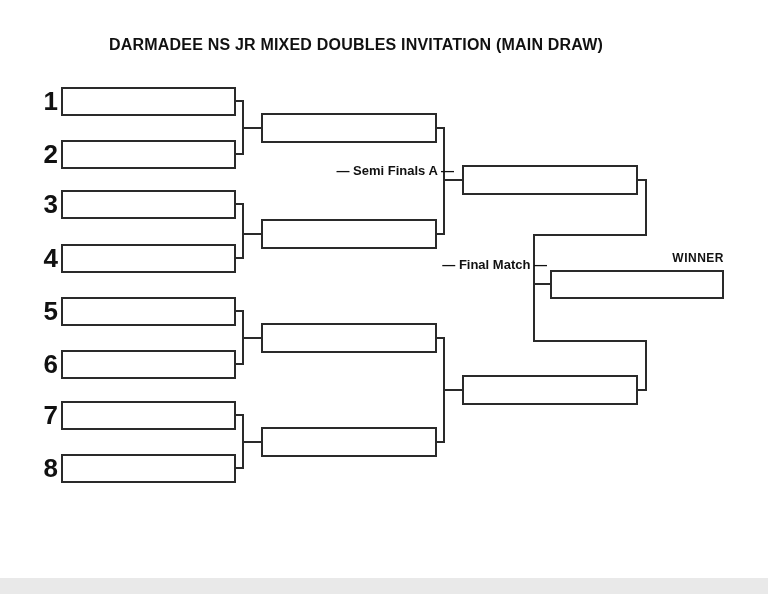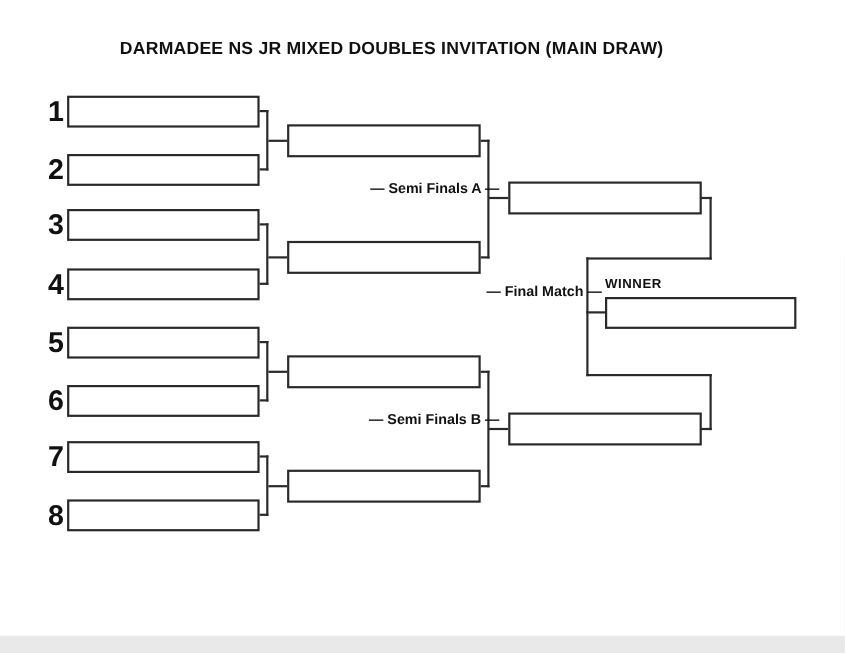--- a/index.html
+++ b/index.html
@@ -54,21 +54,21 @@
     position:absolute;
     width:146px;
     text-align:right;
     font-size:13px;font-weight:bold;line-height:14px;
     color:var(--text);
     white-space:nowrap;
   }
   .winner-lbl{
     position:absolute;
     left:550px;top:251px;width:174px;
-    text-align:left;
+    text-align:right;
     font-size:12px;font-weight:bold;line-height:14px;
     letter-spacing:0.5px;
     color:var(--text);
   }
 </style>
 </head>
 <body>
 
 <div class="page">
 
@@ -105,21 +105,20 @@
   <div class="box" style="left:261px;top:219px;width:176px;height:30px;"></div>
   <div class="box" style="left:261px;top:323px;width:176px;height:30px;"></div>
   <div class="box" style="left:261px;top:427px;width:176px;height:30px;"></div>
 
   <div class="bracket" style="left:437px;top:127px;width:8px;height:108px;"></div>
   <div class="hline" style="left:444px;top:179px;width:18px;height:2px;"></div>
   <div class="bracket" style="left:437px;top:337px;width:8px;height:106px;"></div>
   <div class="hline" style="left:444px;top:389px;width:18px;height:2px;"></div>
 
   <div class="lbl" style="left:308px;top:164px;">— Semi Finals A —</div>
-  <div class="lbl" style="left:308px;top:374px;">— Semi Finals B —</div>
 
   <div class="box" style="left:462px;top:165px;width:176px;height:30px;"></div>
   <div class="box" style="left:462px;top:375px;width:176px;height:30px;"></div>
 
   <div class="hline" style="left:637px;top:179px;width:10px;height:2px;"></div>
   <div class="vline" style="left:645px;top:179px;width:2px;height:57px;"></div>
   <div class="hline" style="left:533px;top:234px;width:114px;height:2px;"></div>
   <div class="vline" style="left:533px;top:234px;width:2px;height:108px;"></div>
   <div class="hline" style="left:533px;top:283px;width:19px;height:2px;"></div>
   <div class="hline" style="left:533px;top:340px;width:114px;height:2px;"></div>

